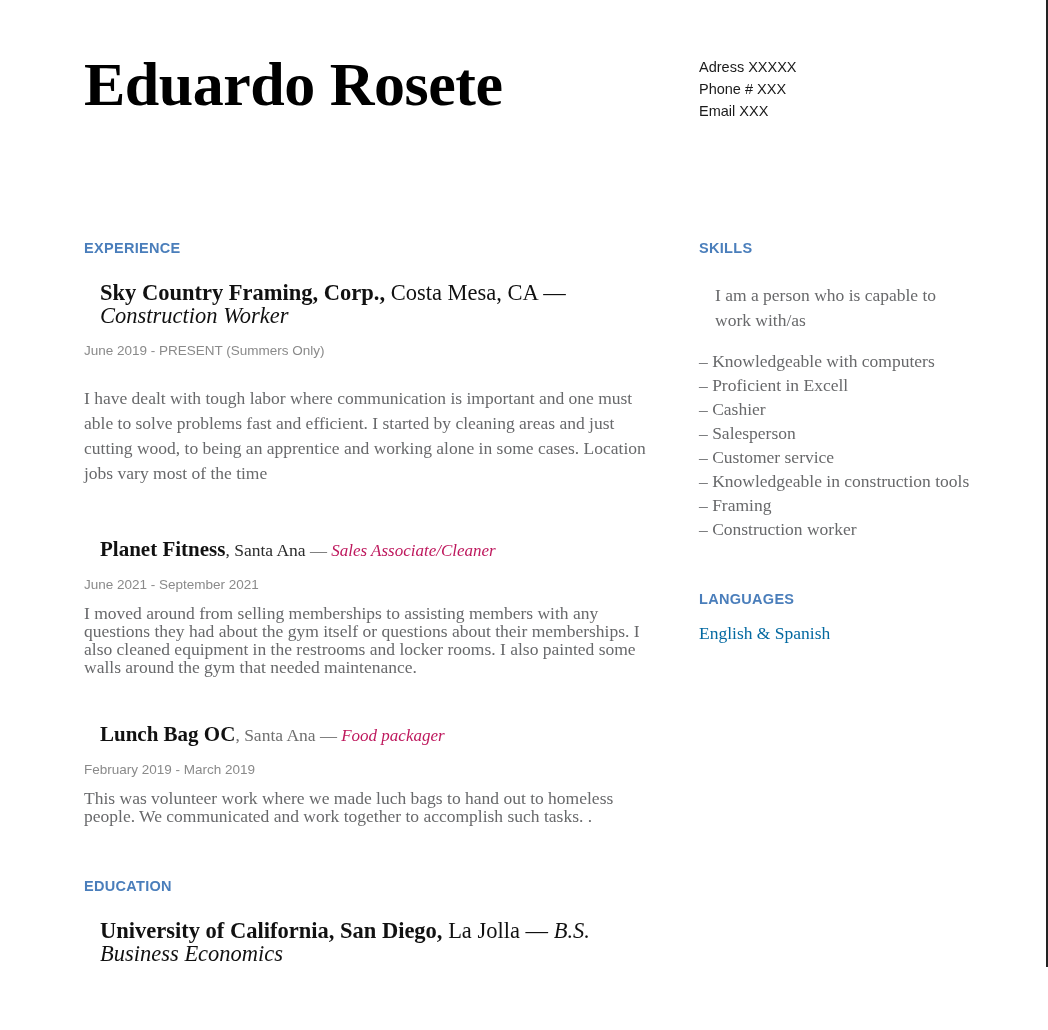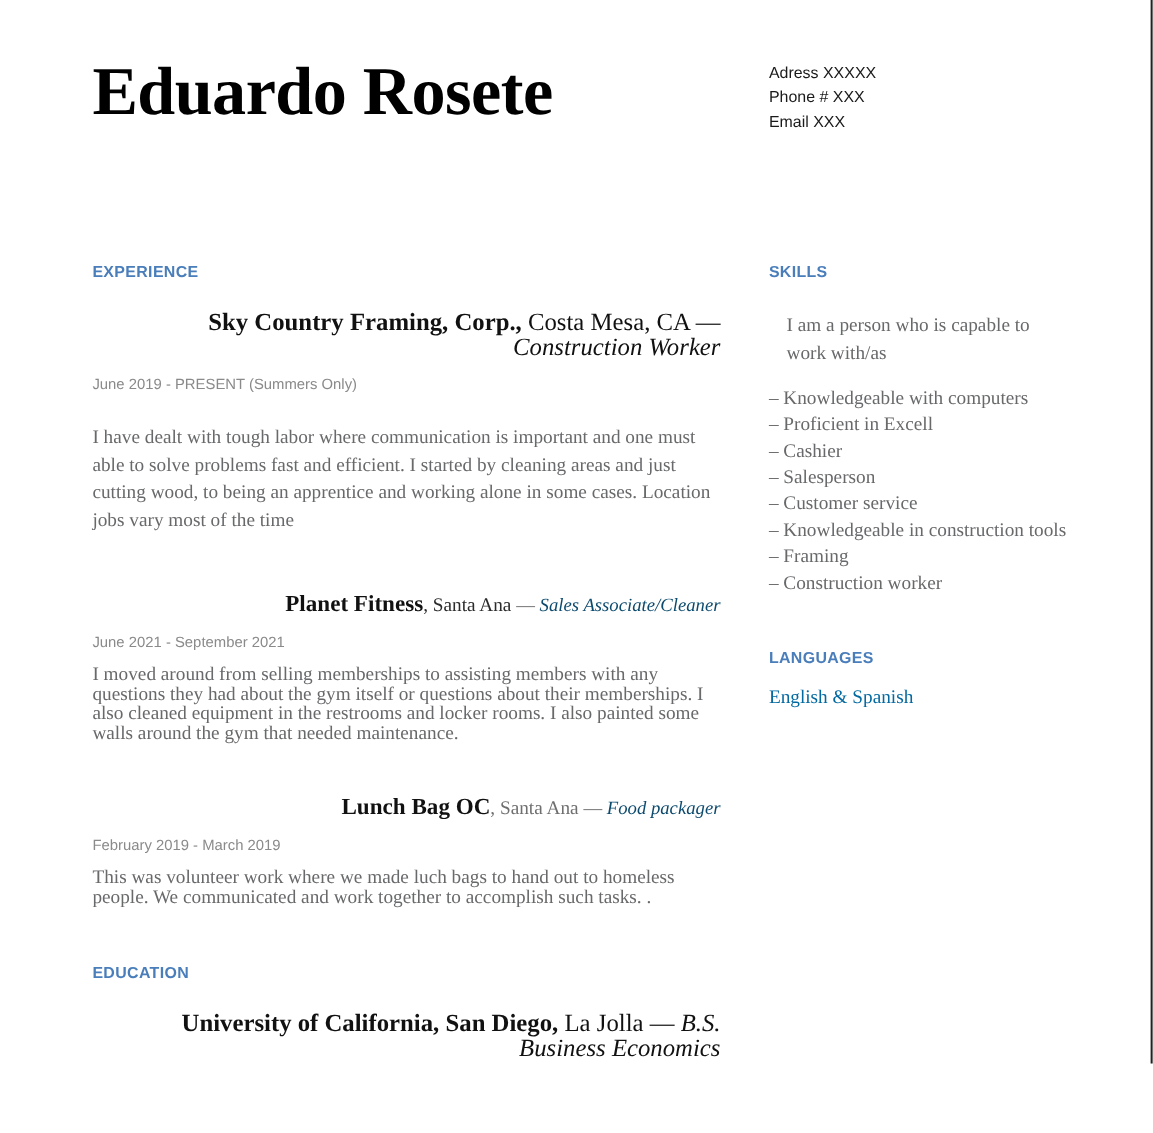--- a/index.html
+++ b/index.html
@@ -76,22 +76,21 @@
     color: #4a7ebb;
     margin: 0 0 0 0;
     text-transform: uppercase;
   }
 
   
   .entry { margin-top: 0; }
   .entry-title {
     font-family: "Liberation Serif", serif;
     color: #111111;
-    margin: 4px;
-    text-align: right;
+    margin: 16px;
   }
   .entry-title .org {
     font-weight: bold;
   }
   .entry-title .loc {
     font-weight: normal;
   }
   .entry-title .dash {
     font-weight: normal;
   }
@@ -103,21 +102,21 @@
   .entry.lg .entry-title { font-size: 22.5px; line-height: 1.0; }
   .entry.lg .entry-title .org { font-size: 22.5px; }
   .entry.lg .entry-title .loc { font-size: 22.5px; color: #111111; }
   .entry.lg .entry-title .dash { font-size: 22.5px; color: #111111; }
   .entry.lg .entry-title .role { font-size: 22.5px; color: #111111; }
 
   .entry.sm .entry-title { font-size: 21px; line-height: 1.0; }
   .entry.sm .entry-title .org { font-size: 21px; }
   .entry.sm .entry-title .loc { font-size: 17.5px; color: #2b2b2b; }
   .entry.sm .entry-title .dash { font-size: 17px; color: #6b6b6b; }
-  .entry.sm .entry-title .role { font-size: 17px; color: #0c4a6e; }
+  .entry.sm .entry-title .role { font-size: 17px; color: #be185d; }
 
   .entry.sm.gray-loc .entry-title .loc { color: #6f6f6f; }
 
   .entry-date {
     font-family: "Liberation Sans", sans-serif;
     font-size: 13.5px;
     color: #8a8a8a;
     margin: 0;
   }
   .entry-desc {

